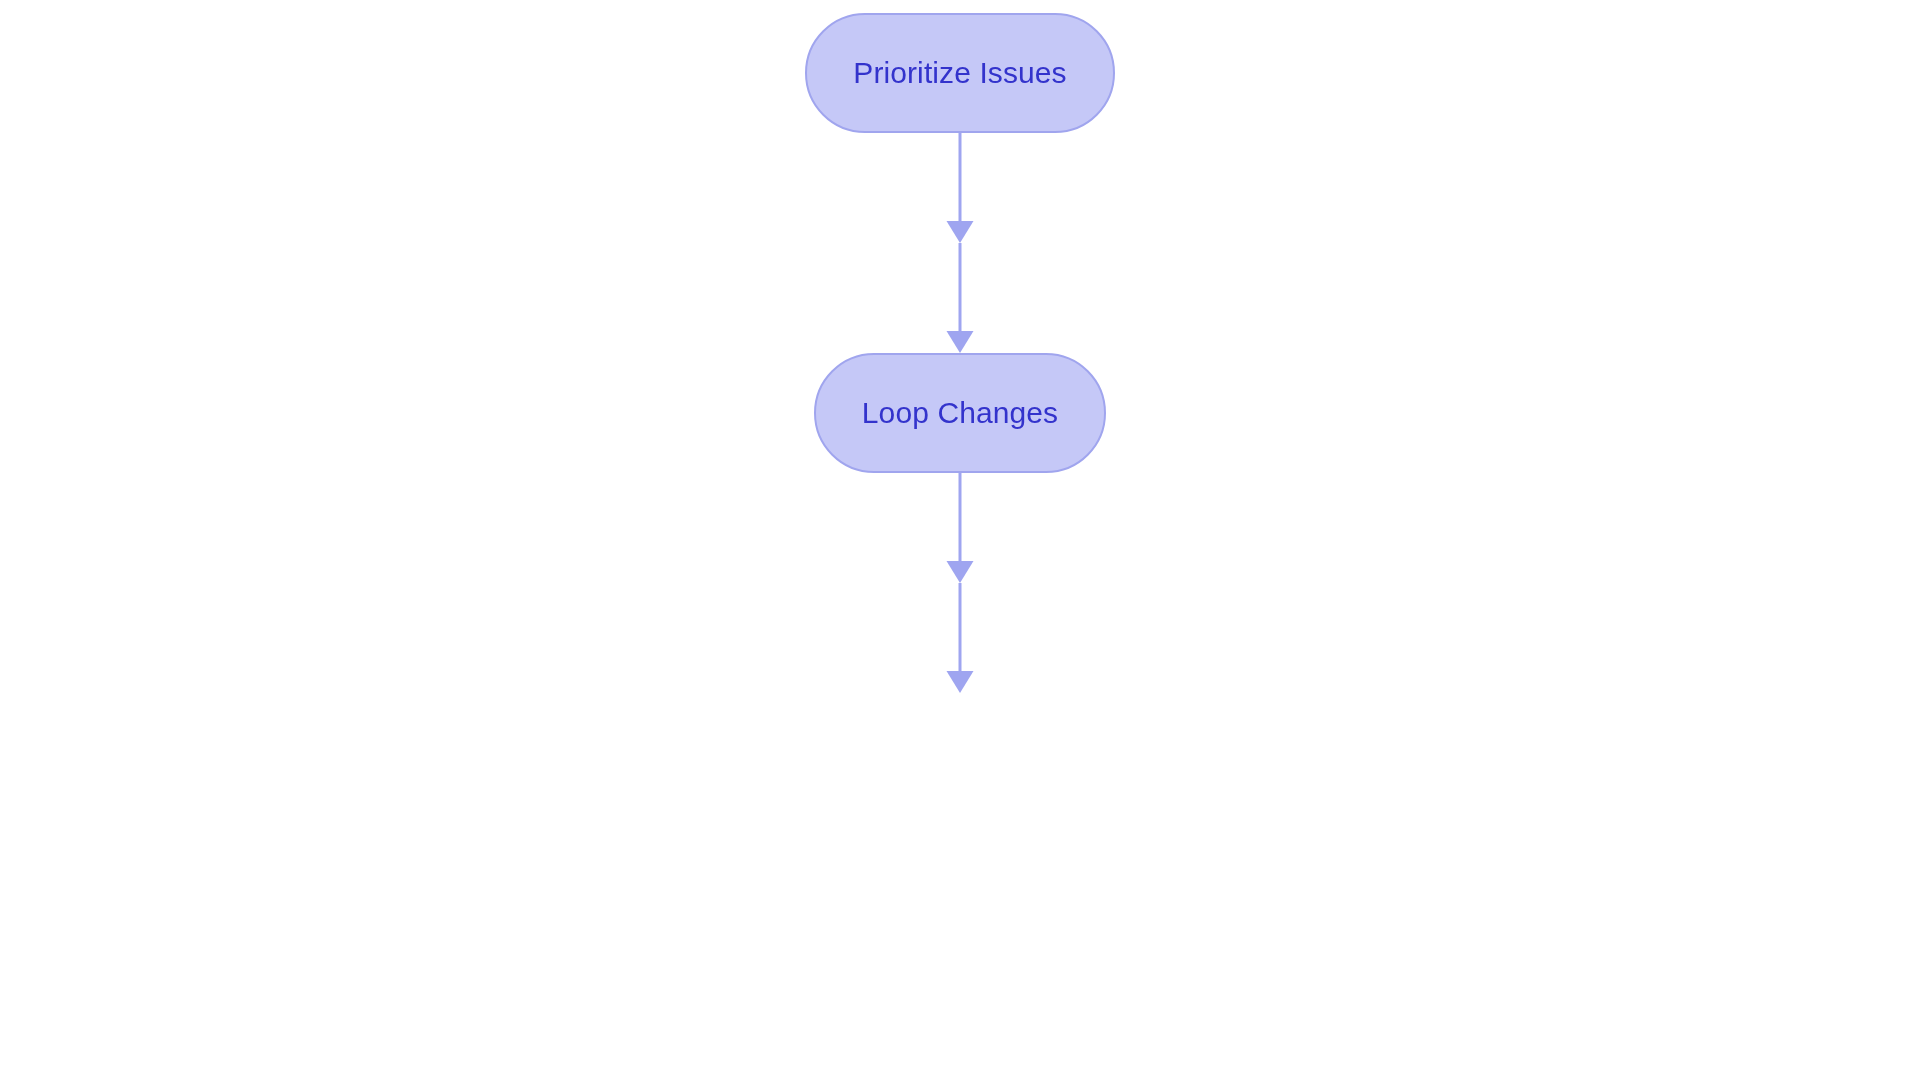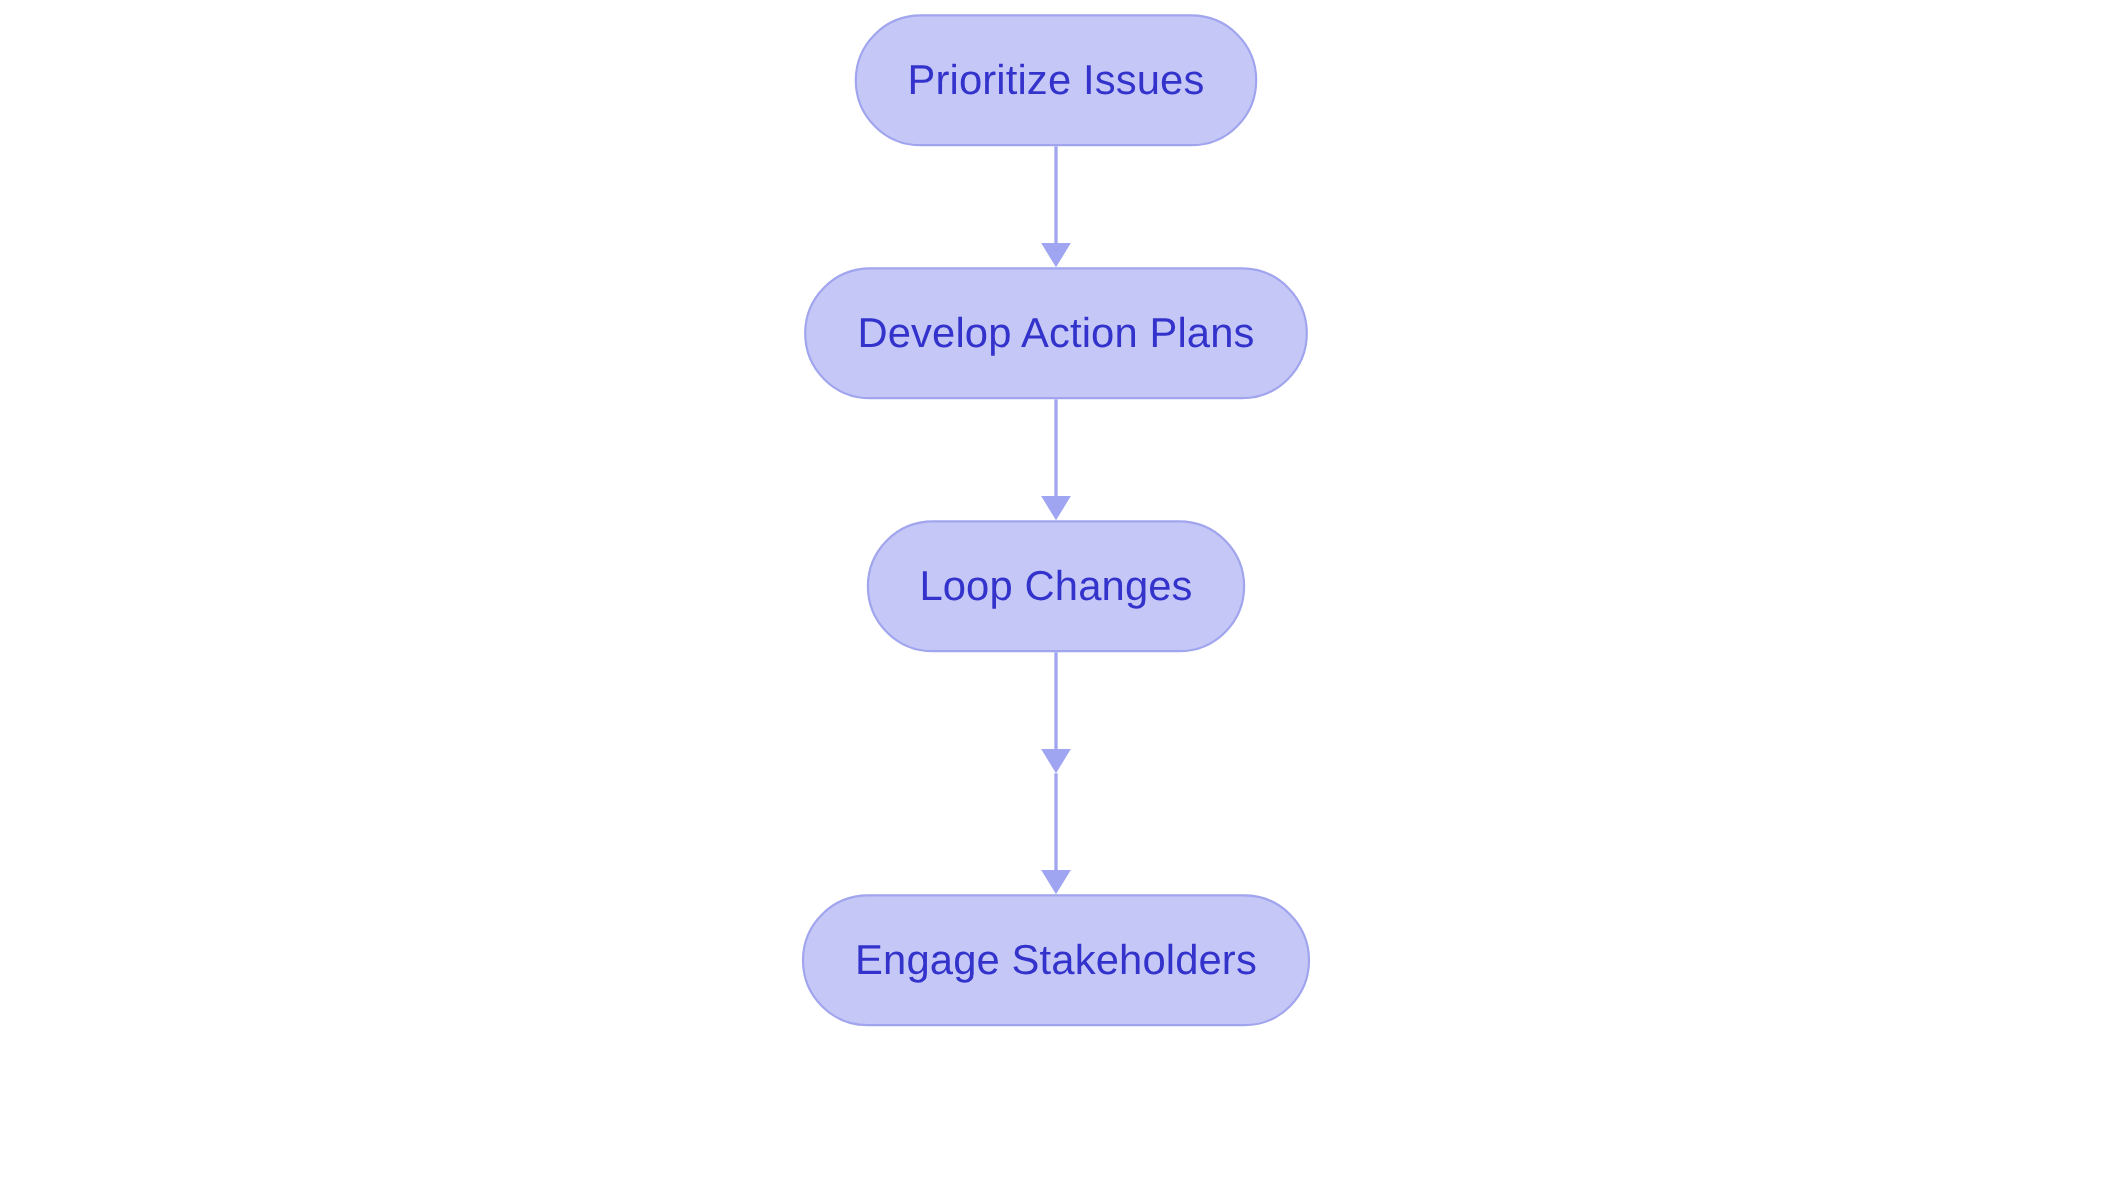--- a/index.html
+++ b/index.html
@@ -45,21 +45,21 @@
     justify-content: center;
     background: #c5c8f7;
     border: 2.5px solid #a0a5ee;
     border-radius: 60px;
     padding: 0 46px;
     flex: none;
   }
 
   .node-label {
     font-family: "Liberation Sans", sans-serif;
-    font-size: 38px;
+    font-size: 30px;
     font-weight: 400;
     line-height: 1;
     color: #3333cc;
     white-space: nowrap;
     letter-spacing: 0.1px;
   }
 
   .connector {
     position: relative;
     width: 30px;
@@ -92,23 +92,20 @@
       <span class="node-label">Prioritize Issues</span>
     </div>
 
     <div class="connector">
       <svg viewBox="0 0 30 110" xmlns="http://www.w3.org/2000/svg" aria-hidden="true">
         <line class="conn-line" x1="15" y1="0" x2="15" y2="90"></line>
         <polygon class="conn-head" points="1.5,88 28.5,88 15,110"></polygon>
       </svg>
     </div>
 
-    <div class="node">
-      <span class="node-label">Develop Action Plans</span>
-    </div>
 
     <div class="connector">
       <svg viewBox="0 0 30 110" xmlns="http://www.w3.org/2000/svg" aria-hidden="true">
         <line class="conn-line" x1="15" y1="0" x2="15" y2="90"></line>
         <polygon class="conn-head" points="1.5,88 28.5,88 15,110"></polygon>
       </svg>
     </div>
 
     <div class="node">
       <span class="node-label">Loop Changes</span>
@@ -122,18 +119,15 @@
     </div>
 
 
     <div class="connector">
       <svg viewBox="0 0 30 110" xmlns="http://www.w3.org/2000/svg" aria-hidden="true">
         <line class="conn-line" x1="15" y1="0" x2="15" y2="90"></line>
         <polygon class="conn-head" points="1.5,88 28.5,88 15,110"></polygon>
       </svg>
     </div>
 
-    <div class="node">
-      <span class="node-label">Engage Stakeholders</span>
-    </div>
 
   </div>
 </div>
 
 </body></html>

